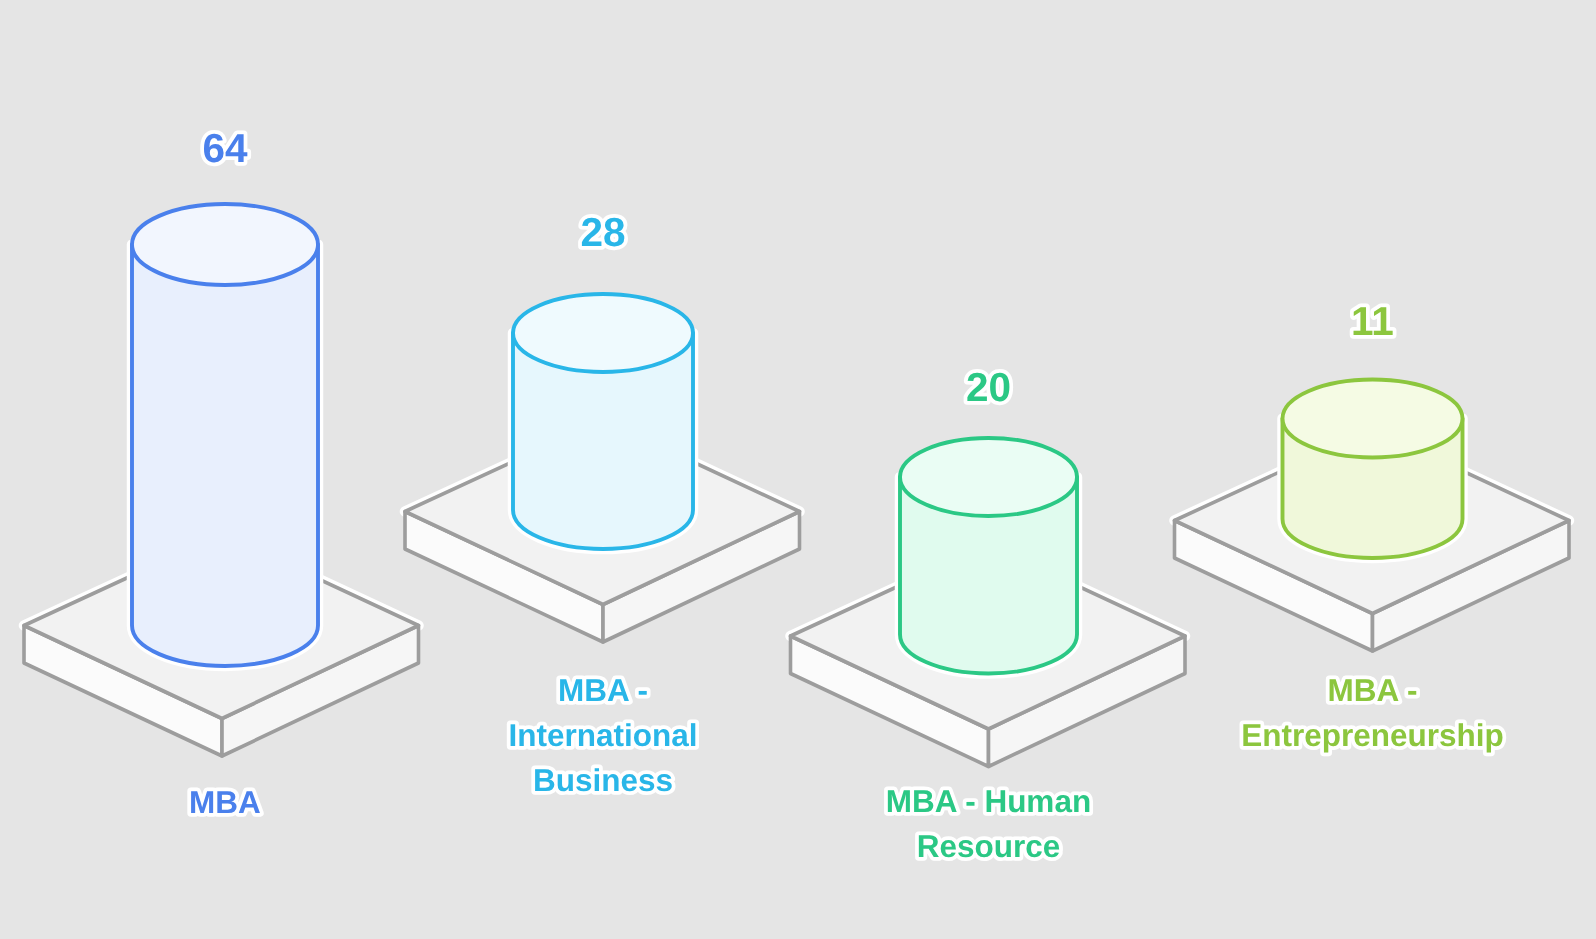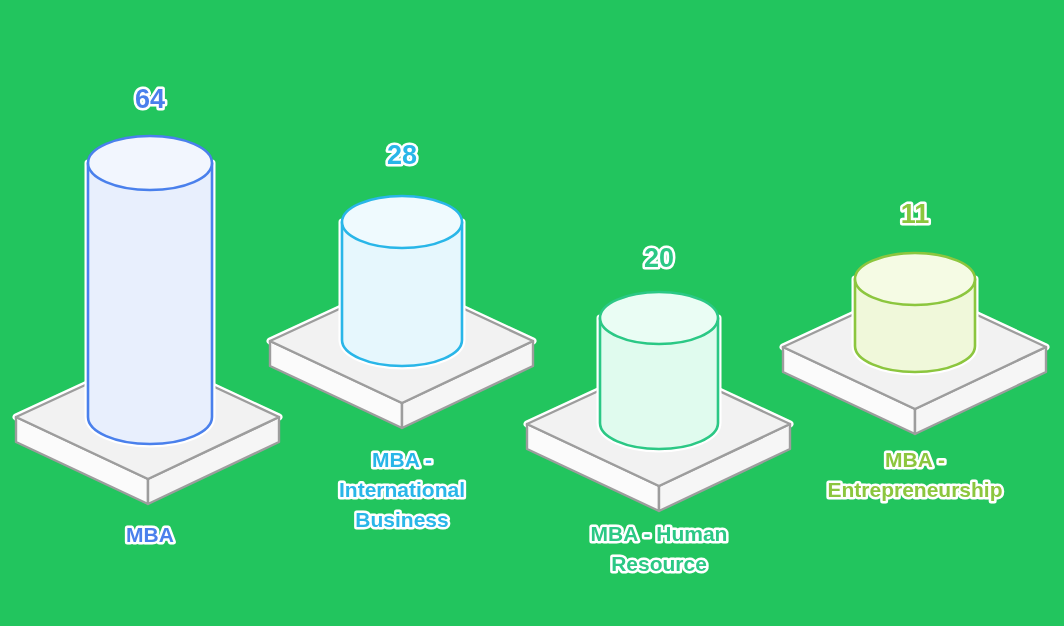--- a/index.html
+++ b/index.html
@@ -49,21 +49,21 @@
   .ped-side-l{ fill: #fbfbfb; stroke: #9d9d9d; stroke-width: 2.4; stroke-linejoin: round; }
   .ped-side-r{ fill: #f6f6f6; stroke: #9d9d9d; stroke-width: 2.4; stroke-linejoin: round; }
   .cyl-body  { stroke-width: 2.6; stroke-linejoin: round; }
   .cyl-top   { stroke-width: 2.6; }
   .ped-halo  { fill: none; stroke: #ffffff; stroke-width: 7; stroke-linejoin: round; }
   .cyl-halo  { fill: none; stroke: #ffffff; stroke-width: 7; stroke-linejoin: round; }
 </style>
 </head>
 <body>
 
-<div id="chart-root" style="background: #22c55e;">
+<div id="chart-root" style="background: #e5e5e5;">
   <svg id="cylinder-chart" viewBox="0 0 1064 626" xmlns="http://www.w3.org/2000/svg">
 
     <g>
 
       <g>
         <path class="ped-halo" d="M16 417 L148 356 L279 417 L148 479 Z"></path>
         <path class="ped-side-l" d="M16 417 L16 442 L148 504 L148 479 Z"></path>
         <path class="ped-side-r" d="M279 417 L279 442 L148 504 L148 479 Z"></path>
         <path class="ped-top" d="M16 417 L148 356 L279 417 L148 479 Z"></path>
       </g>

